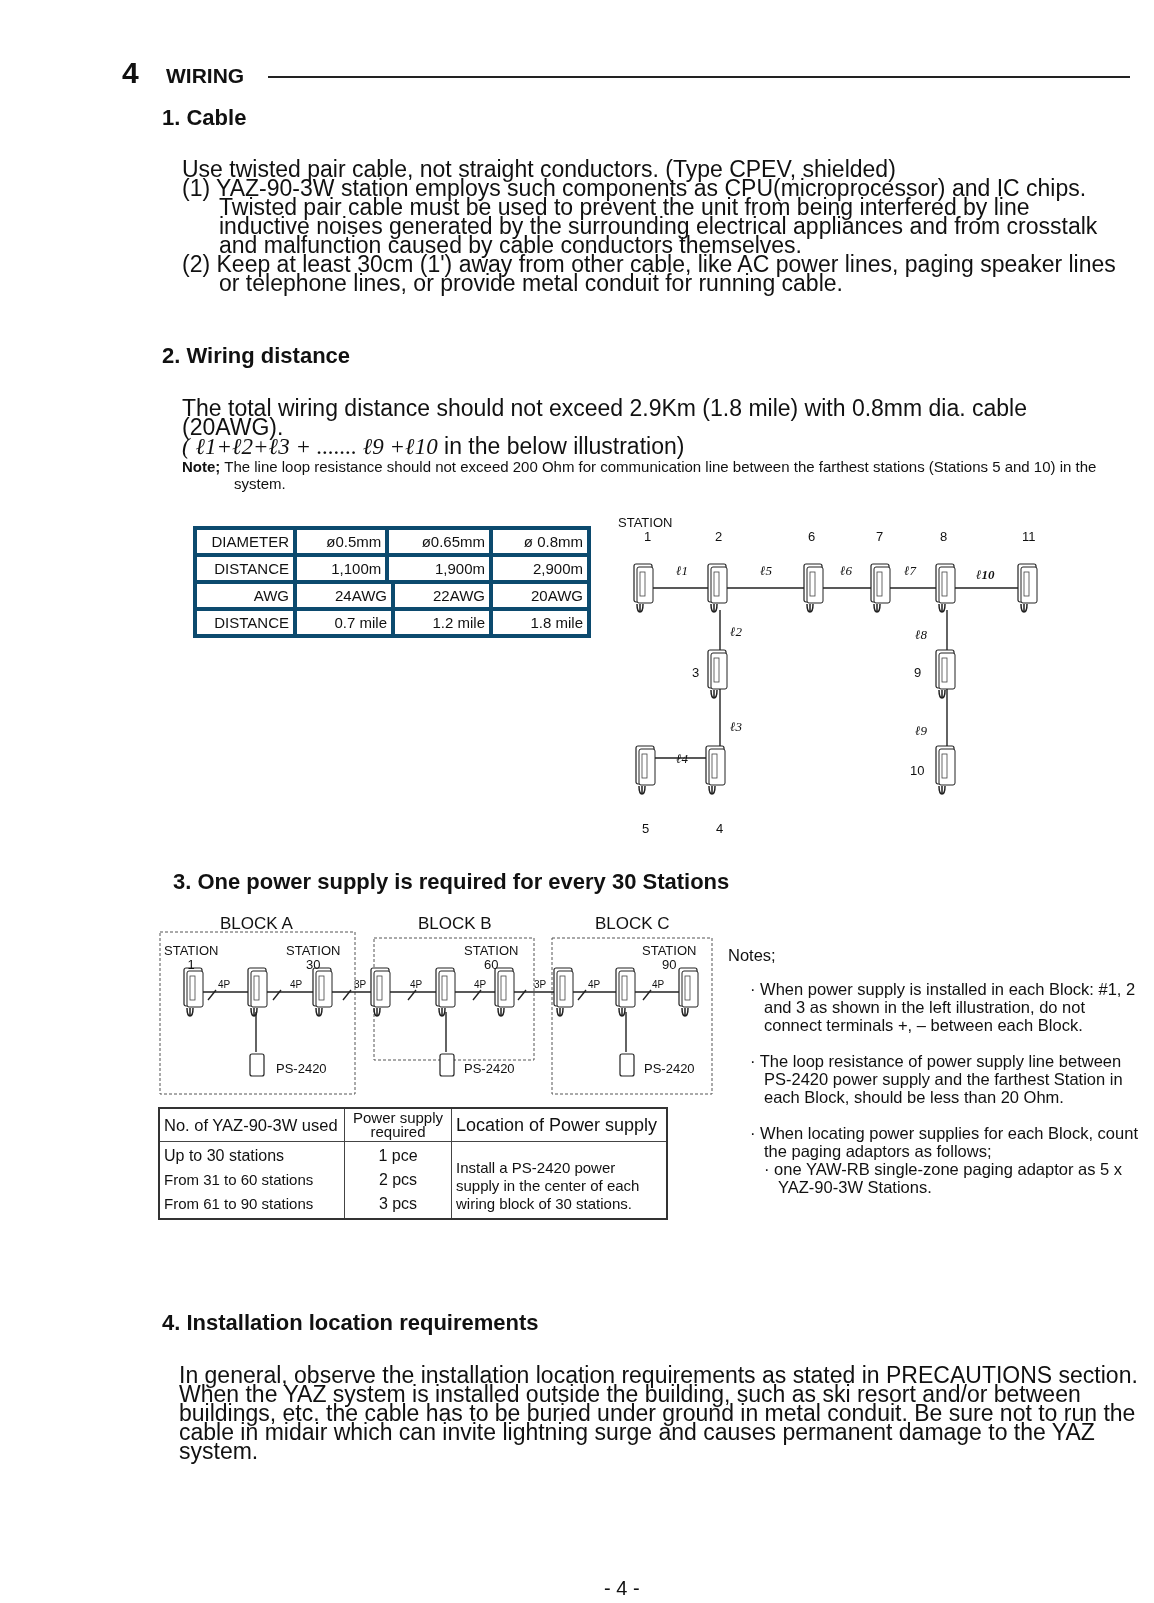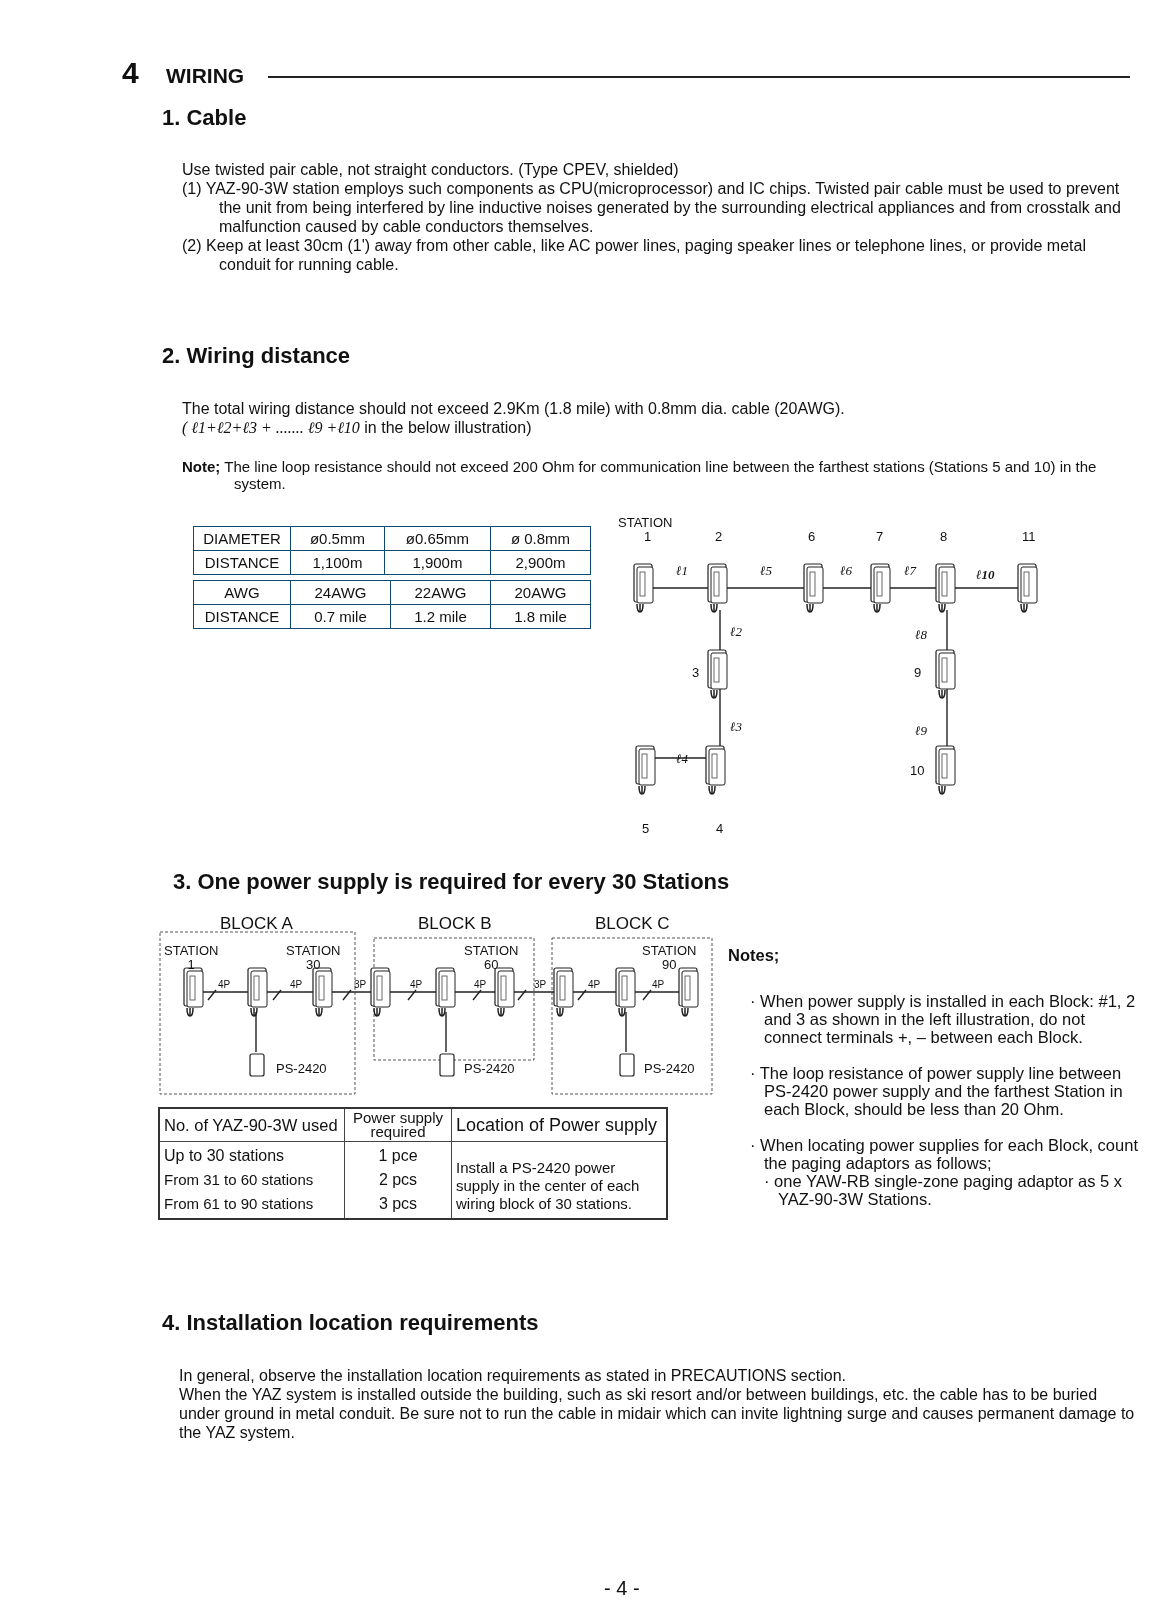--- a/index.html
+++ b/index.html
@@ -3,27 +3,27 @@
 <meta charset="utf-8">
 <style>
   html,body{margin:0;padding:0;background:#fff;}
   body{width:1154px;height:1603px;position:relative;overflow:hidden;color:#111;
        font-family:"Liberation Sans", sans-serif;}
   .abs{position:absolute;}
   .chap-num{left:122px;top:56px;font-size:30px;font-weight:bold;}
   .chap-title{left:166px;top:64px;font-size:21px;font-weight:bold;}
   .chap-rule{left:268px;top:76px;width:862px;height:2px;background:#222;}
   .sec-title{font-size:22px;font-weight:bold;}
-  .body-text{font-size:16px;line-height:19px;}
+  .body-text{font-size:23px;line-height:19px;}
   .body-text p{margin:0;}
   .hang{padding-left:37px;text-indent:-37px;}
   .small{font-size:15px;line-height:17px;}
   .it{font-family:"Liberation Serif", serif;font-style:italic;}
   table.spec{border-collapse:collapse;font-size:15px;}
-  table.spec td{border:1px solid #0c4a6e;text-align:center;padding:0 4px;height:23px;}
+  table.spec td{border:4px solid #0c4a6e;text-align:right;padding:0 4px;height:23px;}
   table.ps{border-collapse:collapse;border:2px solid #333;font-size:16px;}
   table.ps td{border:1px solid #444;padding:2px 4px;vertical-align:middle;}
   .diag-lbl{font-size:13px;line-height:14px;text-align:center;}
   .notes{font-size:16.5px;line-height:18px;}
   .notes .b{padding-left:22px;text-indent:-14px;margin:0 0 18px 14px;}
 </style>
 </head>
 <body>
 
 <svg width="0" height="0" style="position:absolute">
@@ -206,21 +206,21 @@
       <div>1 pce</div>
       <div>2 pcs</div>
       <div>3 pcs</div>
     </td>
     <td style="font-size:15px;line-height:18px;padding-top:14px;">Install a PS-2420 power supply in the center of each wiring block of 30 stations.</td>
   </tr>
 </tbody>
   </table>
 
 <div class="abs notes" style="left:728px;top:946px;width:410px;">
-  <div style="font-weight:bold;margin-bottom:28px;">Notes;</div>
+  <div style="font-weight:normal;margin-bottom:16px;">Notes;</div>
   <p class="b">· <span>When power supply is installed in each Block: #1, 2 and 3 as shown in the left illustration, do not connect terminals +, – between each Block.</span></p>
   <p class="b">· <span>The loop resistance of power supply line between PS-2420 power supply and the farthest Station in each Block, should be less than 20 Ohm.</span></p>
   <p class="b" style="margin-bottom:0;">· <span>When locating power supplies for each Block, count the paging adaptors as follows;</span></p>
   <p class="b" style="padding-left:36px;">· <span>one YAW-RB single-zone paging adaptor as 5 x YAZ-90-3W Stations.</span></p>
 </div>
 
 <div class="abs sec-title" style="left:162px;top:1310px;">4.  Installation location requirements</div>
 <div class="abs body-text" style="left:179px;top:1366px;width:960px;">
   <p>In general, observe the installation location requirements as stated in PRECAUTIONS section.</p>
   <p>When the YAZ system is installed outside the building, such as ski resort and/or between buildings, etc. the cable has to be buried under ground in metal conduit.  Be sure not to run the cable in midair which can invite lightning surge and causes permanent damage to the YAZ system.</p>

